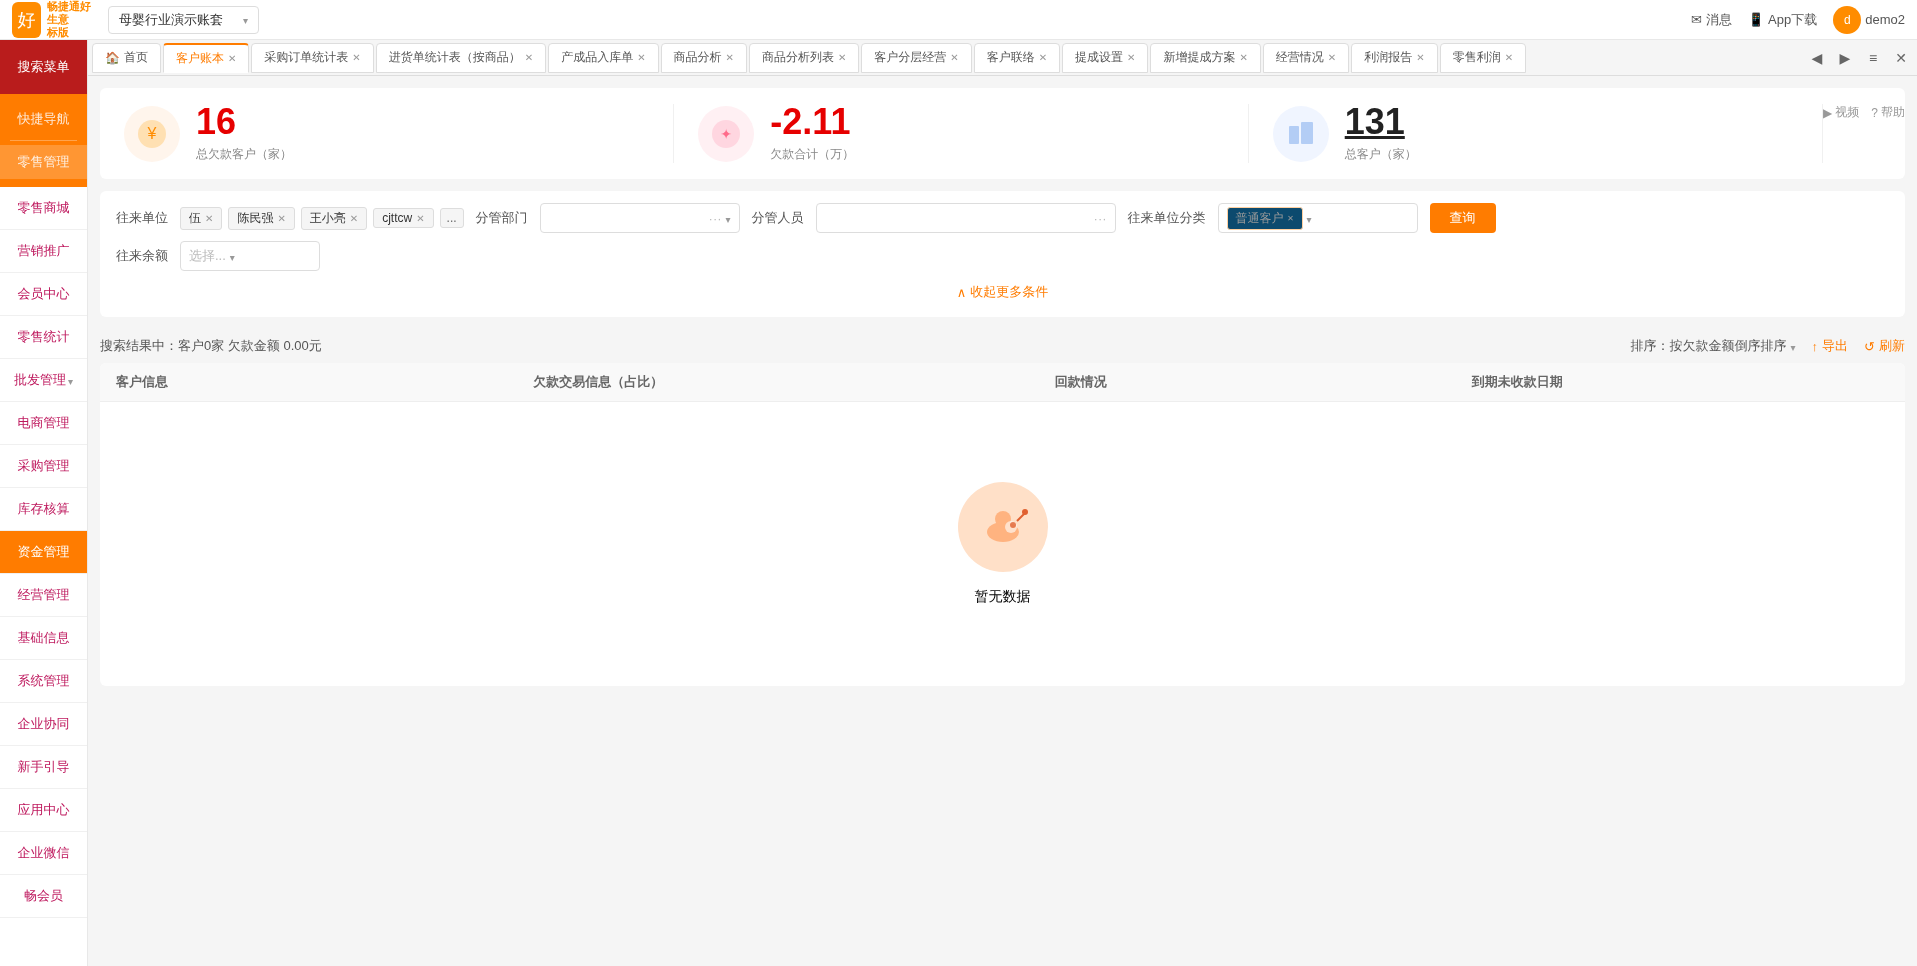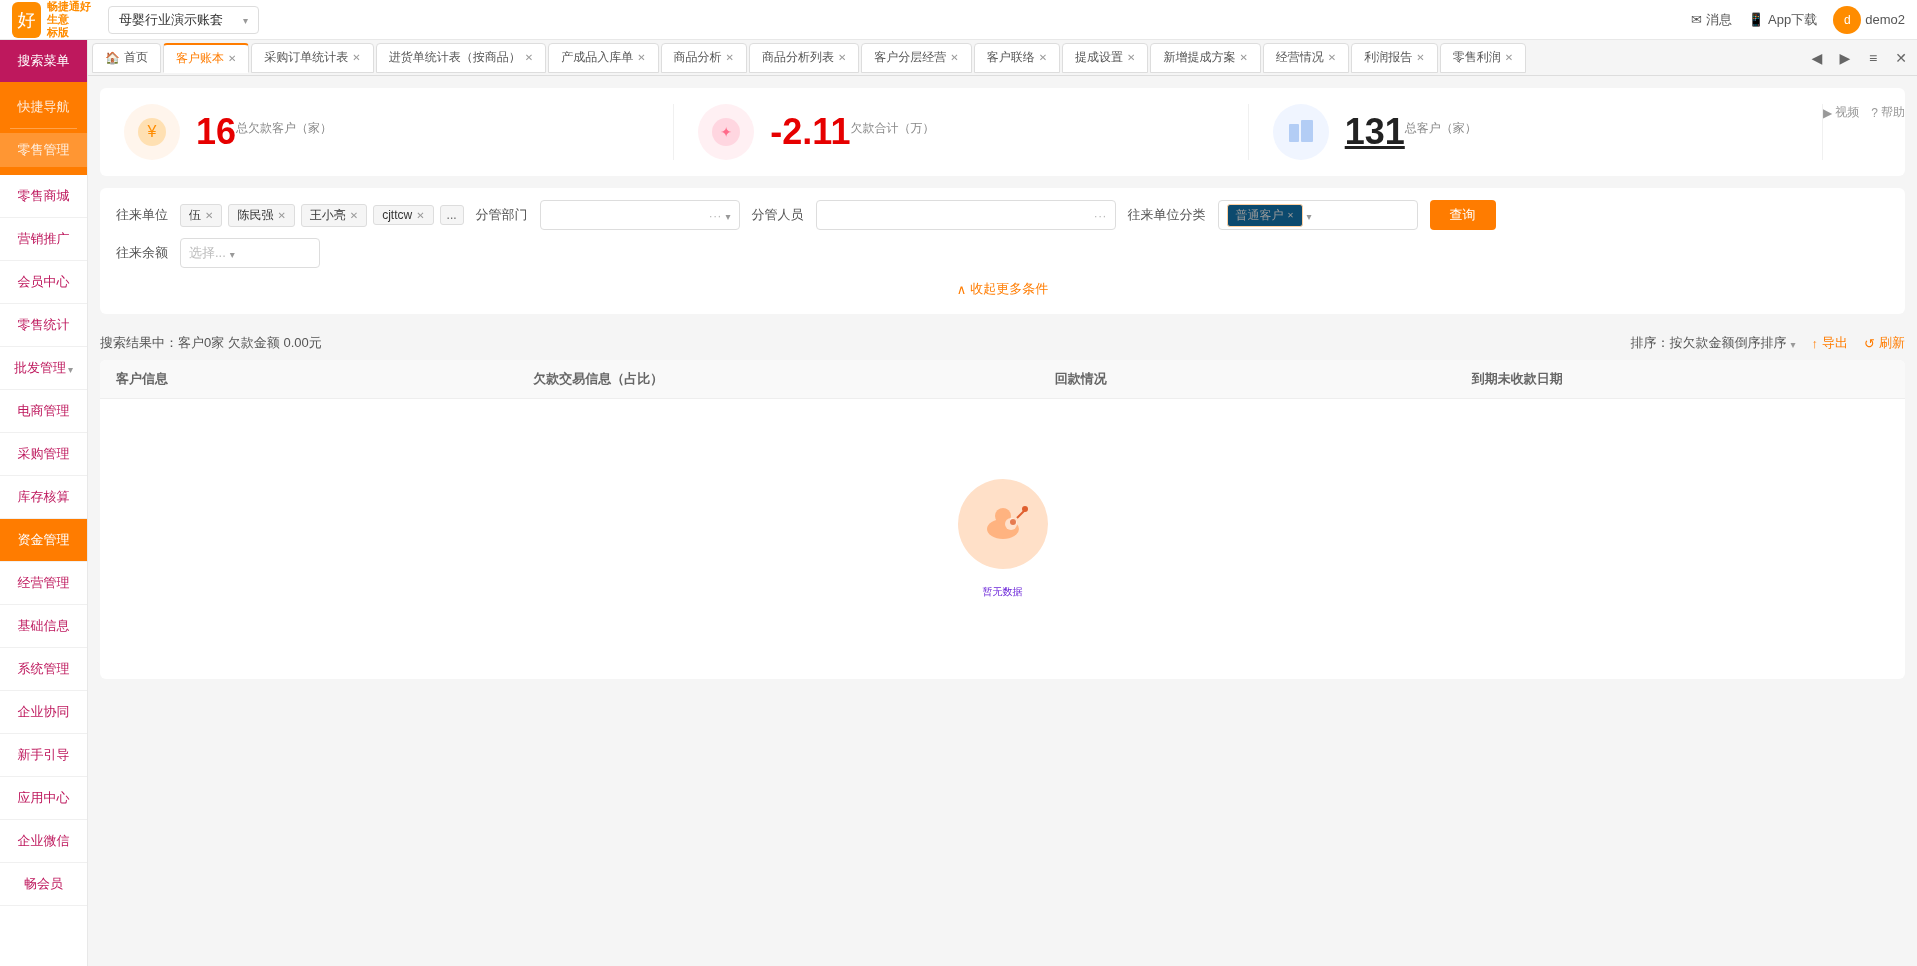--- a/index.html
+++ b/index.html
@@ -14,21 +14,21 @@
     .org-selector { display: flex; align-items: center; gap: 20px; padding: 4px 10px; border: 1px solid #ddd; border-radius: 4px; cursor: pointer; font-size: 13px; margin-left: 8px; }
     .top-bar-right { margin-left: auto; display: flex; align-items: center; gap: 16px; }
     .top-bar-btn { display: flex; align-items: center; gap: 4px; cursor: pointer; font-size: 13px; color: #555; }
     .avatar { width: 28px; height: 28px; border-radius: 50%; background: #ff8c00; display: flex; align-items: center; justify-content: center; color: #fff; font-size: 12px; }
 
     
     .main-layout { display: flex; flex: 1; overflow: hidden; }
 
     
     .sidebar { width: 88px; background: #fff; border-right: 1px solid #e8e8e8; display: flex; flex-direction: column; flex-shrink: 0; overflow-y: auto; }
-    .sidebar-search { padding: 12px 8px; background: #be185d; color: #fff; text-align: center; font-size: 13px; cursor: pointer; }
+    .sidebar-search { padding: 18px 8px; background: #b91c1c; color: #fff; text-align: center; font-size: 13px; cursor: pointer; }
     .sidebar-nav { padding: 8px 0; background: #ff7c00; }
     .sidebar-nav-item { padding: 8px 0; text-align: center; color: rgba(255,255,255,0.85); font-size: 13px; cursor: pointer; }
     .sidebar-divider { height: 1px; background: rgba(255,255,255,0.3); margin: 4px 10px; }
     .sidebar-section { flex: 1; overflow-y: auto; }
     .sidebar-item { padding: 12px 0; text-align: center; font-size: 13px; color: #be185d; cursor: pointer; border-bottom: 1px solid #f0f0f0; }
     .sidebar-item.active { background: #ff7c00; color: #fff; }
     .sidebar-item-with-arrow { display: flex; align-items: center; justify-content: center; gap: 2px; }
 
     
     .content-area { flex: 1; display: flex; flex-direction: column; overflow: hidden; }
@@ -46,21 +46,21 @@
     .page-content { flex: 1; overflow-y: auto; background: #f5f5f5; padding: 12px; }
 
     
     .stats-row { display: flex; background: #fff; border-radius: 6px; margin-bottom: 12px; padding: 16px 0; }
     .stat-item { flex: 1; display: flex; align-items: center; padding: 0 24px; gap: 16px; border-right: 1px solid #f0f0f0; }
     .stat-item:last-child { border-right: none; }
     .stat-icon { width: 56px; height: 56px; border-radius: 50%; display: flex; align-items: center; justify-content: center; font-size: 28px; flex-shrink: 0; }
     .stat-icon-orange { background: #fff5ec; color: #ff8c00; }
     .stat-icon-pink { background: #fff0f3; color: #ff6b8a; }
     .stat-icon-blue { background: #f0f5ff; color: #4d8af0; }
-    .stat-values { display: flex; flex-direction: row; }
+    .stat-values { display: flex; flex-direction: column; }
     .stat-number { font-size: 36px; font-weight: bold; line-height: 1; }
     .stat-number-red { color: #e60000; }
     .stat-number-dark { color: #222; }
     .stat-label { font-size: 12px; color: #888; margin-top: 6px; }
     .stat-actions { margin-left: auto; display: flex; gap: 12px; align-items: flex-start; font-size: 12px; color: #999; }
     .stat-action-btn { cursor: pointer; display: flex; align-items: center; gap: 3px; }
 
     
     .filter-area { background: #fff; border-radius: 6px; padding: 12px 16px; margin-bottom: 12px; }
     .filter-row { display: flex; align-items: center; gap: 12px; margin-bottom: 8px; flex-wrap: wrap; }
@@ -83,21 +83,21 @@
     .data-table { background: #fff; border-radius: 6px; overflow: hidden; }
     .table-header { display: flex; background: #f9f9f9; border-bottom: 1px solid #eee; padding: 10px 16px; font-size: 13px; color: #666; font-weight: bold; }
     .table-col-1 { flex: 2; }
     .table-col-2 { flex: 2.5; }
     .table-col-3 { flex: 2; }
     .table-col-4 { flex: 2; }
 
     
     .empty-state { display: flex; flex-direction: column; align-items: center; justify-content: center; padding: 80px 0; }
     .empty-icon { width: 90px; height: 90px; background: #ffe0c8; border-radius: 50%; display: flex; align-items: center; justify-content: center; font-size: 40px; margin-bottom: 16px; }
-    .empty-text { color: #6d28d9; font-size: 10px; }
+    .empty-text { color: #000000; font-size: 14px; }
 
     
     ::-webkit-scrollbar { width: 6px; height: 6px; }
     ::-webkit-scrollbar-track { background: #f1f1f1; }
     ::-webkit-scrollbar-thumb { background: #ccc; border-radius: 3px; }
 
     .chevron-down::after { content: '▾'; font-size: 10px; color: #999; }
     .underline { text-decoration: underline; }
   </style>
 </head>

